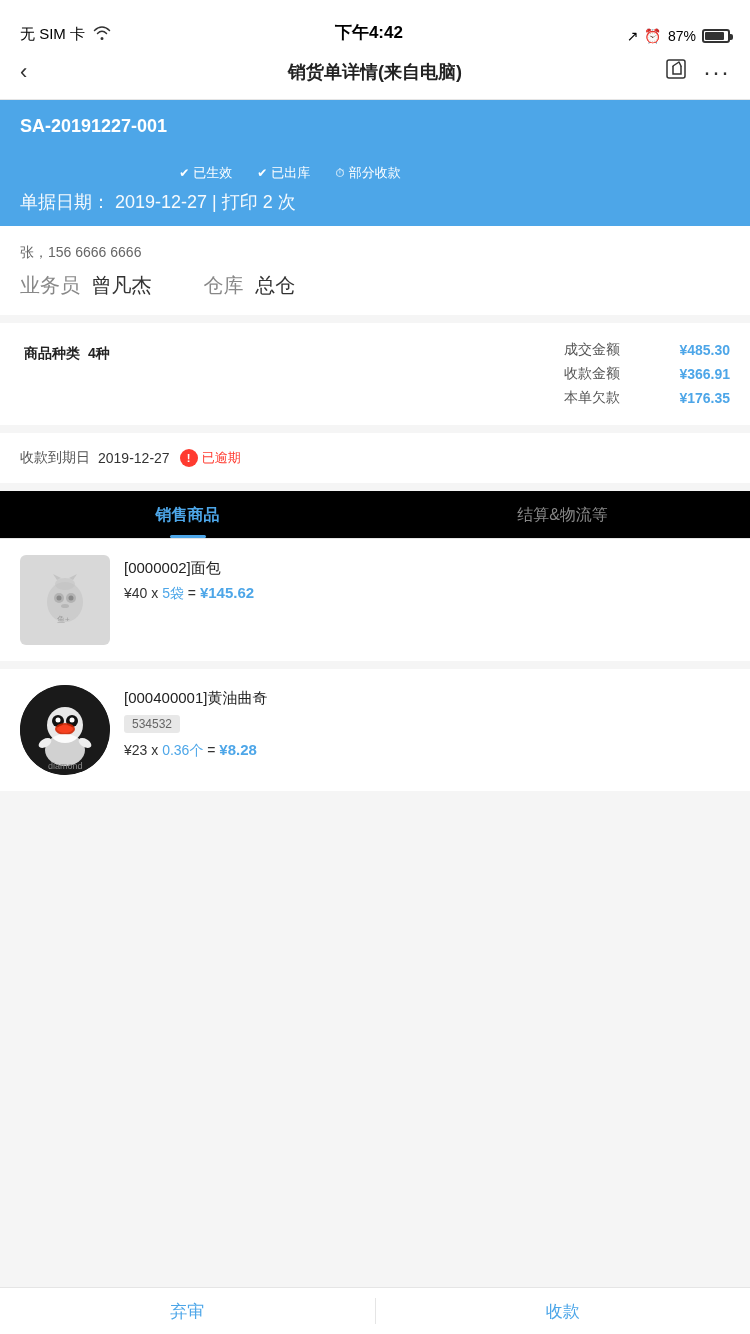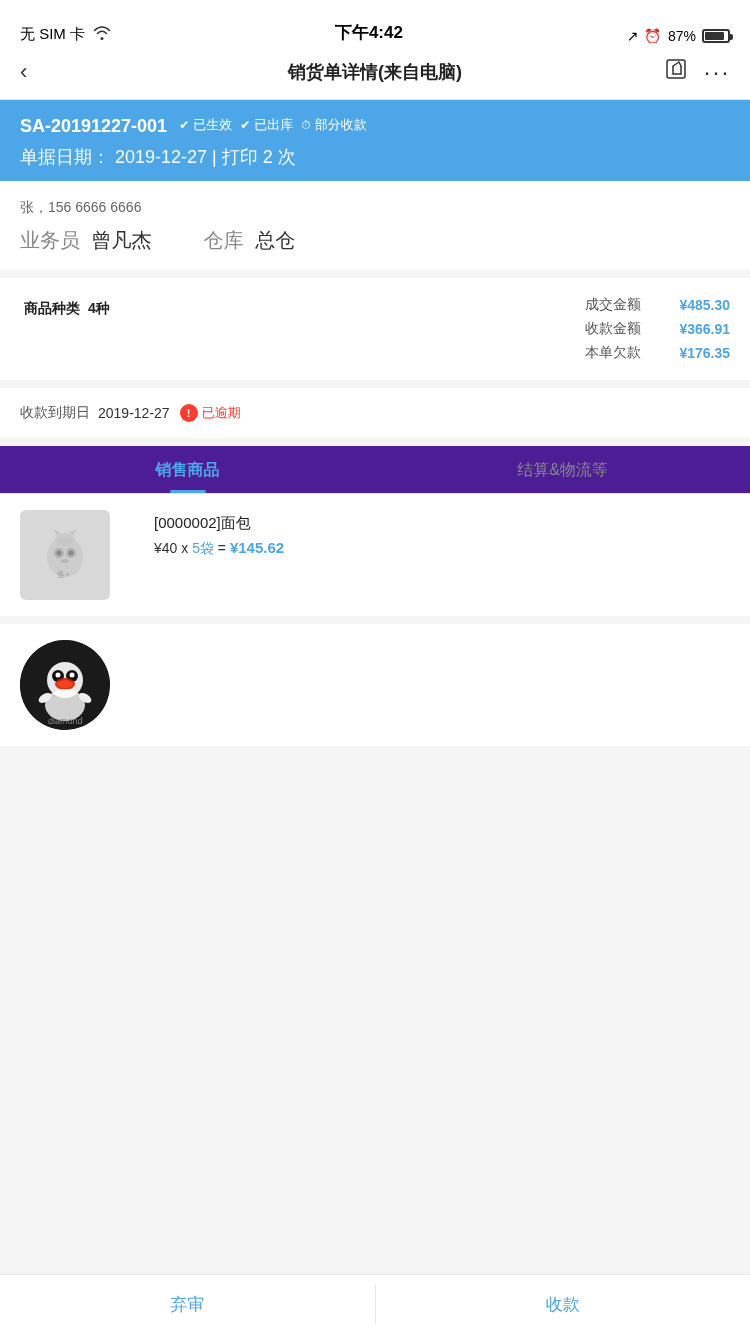--- a/index.html
+++ b/index.html
@@ -89,22 +89,23 @@
       align-items: flex-start;
       gap: 12px;
       margin-bottom: 8px;
     }
     .order-id {
       font-size: 18px;
       font-weight: 700;
     }
     .order-badges {
       display: flex;
-      gap: 8px;
+      gap: 25px;
       flex-wrap: wrap;
+      margin-top: 48px;
     }
     .badge {
       display: flex;
       align-items: center;
       gap: 4px;
       font-size: 13px;
     }
     .badge-check::before {
       content: '✔';
       font-size: 12px;
@@ -177,21 +178,21 @@
     }
     .summary-left span { font-weight: 600; color: #222; margin-left: 4px; }
     .summary-right {
       display: flex;
       flex-direction: column;
       align-items: flex-end;
       gap: 6px;
     }
     .amount-row {
       display: flex;
-      gap: 9px;
+      gap: 30px;
       font-size: 14px;
       color: #555;
       align-items: center;
       justify-content: center;
     }
     .amount-value {
       color: #4da6e8;
       font-weight: 600;
       min-width: 80px;
       text-align: right;
@@ -223,21 +224,21 @@
       display: inline-flex;
       align-items: center;
       justify-content: center;
       color: #fff;
       font-size: 11px;
       font-weight: 700;
     }
 
     
     .tabs-section {
-      background: #4c1d95;
+      background: #000000;
       border-bottom: 1px solid #e5e5e5;
     }
     .tabs-row {
       display: flex;
     }
     .tab {
       flex: 1;
       text-align: center;
       padding: 14px 0 12px;
       font-size: 16px;
@@ -281,21 +282,20 @@
       display: flex;
       align-items: center;
       justify-content: center;
     }
     .product-image.gray-owl {
       background: #d8d8d8;
     }
     .product-info {
       flex: 1;
       padding-top: 4px;
-      margin-left: 30px;
     }
     .product-name {
       font-size: 15px;
       color: #222;
       font-weight: 500;
       margin-bottom: 6px;
     }
     .product-sku {
       display: inline-block;
       background: #e8e8e8;
@@ -311,21 +311,21 @@
     }
     .price-qty { color: #4da6e8; }
     .price-total { color: #4da6e8; font-weight: 600; font-size: 15px; }
 
     
     .bottom-bar {
       position: fixed;
       bottom: 0;
       left: 0;
       width: 750px;
-      height: 60px;
+      height: 47px;
       background: #fff;
       border-top: 1px solid #e5e5e5;
       display: flex;
     }
     .bottom-btn {
       flex: 1;
       display: flex;
       align-items: center;
       justify-content: center;
       font-size: 17px;
@@ -500,20 +500,31 @@
         <ellipse cx="45" cy="44" rx="8" ry="4" fill="#ff4422" opacity="0.8"></ellipse>
 
         <ellipse cx="45" cy="65" rx="20" ry="16" fill="#fff" opacity="0.8"></ellipse>
 
         <ellipse cx="25" cy="58" rx="7" ry="4" fill="#eee" transform="rotate(-30 25 58)"></ellipse>
         <ellipse cx="65" cy="58" rx="7" ry="4" fill="#eee" transform="rotate(30 65 58)"></ellipse>
 
         <text x="28" y="84" font-size="9" fill="#888">diamond</text>
       </svg>
     </div>
+    <div class="product-info">
+      <div class="product-name">[000400001]黄油曲奇</div>
+      <div class="product-sku">534532</div>
+      <div class="product-price">
+        <span>¥23</span>
+        <span> x </span>
+        <span class="price-qty">0.36个</span>
+        <span> = </span>
+        <span class="price-total">¥8.28</span>
+      </div>
+    </div>
   </div>
 
 </div>
 
 <div style="height: 70px;"></div>
 
 <div class="bottom-bar">
   <div class="bottom-btn cancel">
     <span>弃审</span>
   </div>

